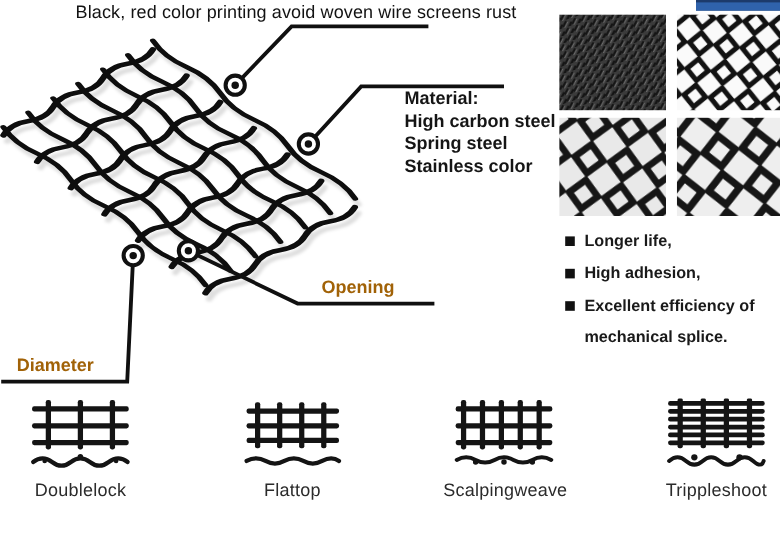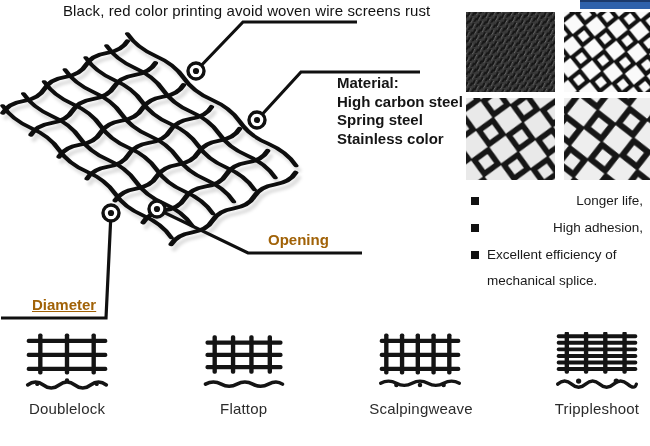--- a/index.html
+++ b/index.html
@@ -12,33 +12,33 @@
     left:63px;top:2px;font-size:15px;font-weight:normal;color:#121212;
     letter-spacing:.1px;white-space:nowrap;
   }
   .brandbar{left:580px;top:0;}
   .mesh-art{left:0;top:18px;filter:drop-shadow(3px 5px 1.5px #dedede);}
   .overlay{left:0;top:0;pointer-events:none;}
   .callout-label{font-size:15px;font-weight:bold;color:#a16207;}
   .material{left:337px;top:74px;line-height:18.5px;}
   .material div{font-size:15px;font-weight:bold;color:#151515;}
   .opening{left:268px;top:231px;}
-  .diameter{left:32px;top:296px;text-decoration:underline;}
+  .diameter{left:14px;top:296px;}
   .photos{
     left:466px;top:12px;width:184px;
     display:grid;grid-template-columns:89px 86px;grid-template-rows:80px 82px;
     column-gap:9px;row-gap:6px;
   }
   .photos svg{display:block;}
   .features{
     left:471px;top:188px;width:172px;list-style:none;margin:0;padding:0;
   }
   .features li{
     display:flex;align-items:flex-start;margin:0 0 1px 0;
-    font-size:13.5px;font-weight:normal;color:#1a1a1a;line-height:26px;justify-content:space-between;
+    font-size:13.5px;font-weight:bold;color:#1a1a1a;line-height:26px;
   }
   .features .sq{
     flex:0 0 auto;width:8px;height:8px;background:#111;margin:9px 8px 0 0;
   }
   .weaves{
     left:16px;top:332px;width:632px;display:flex;justify-content:space-between;
   }
   .weave-item{width:102px;text-align:center;}
   .weave-item svg{display:block;margin:0 auto;}
   .weave-label{

